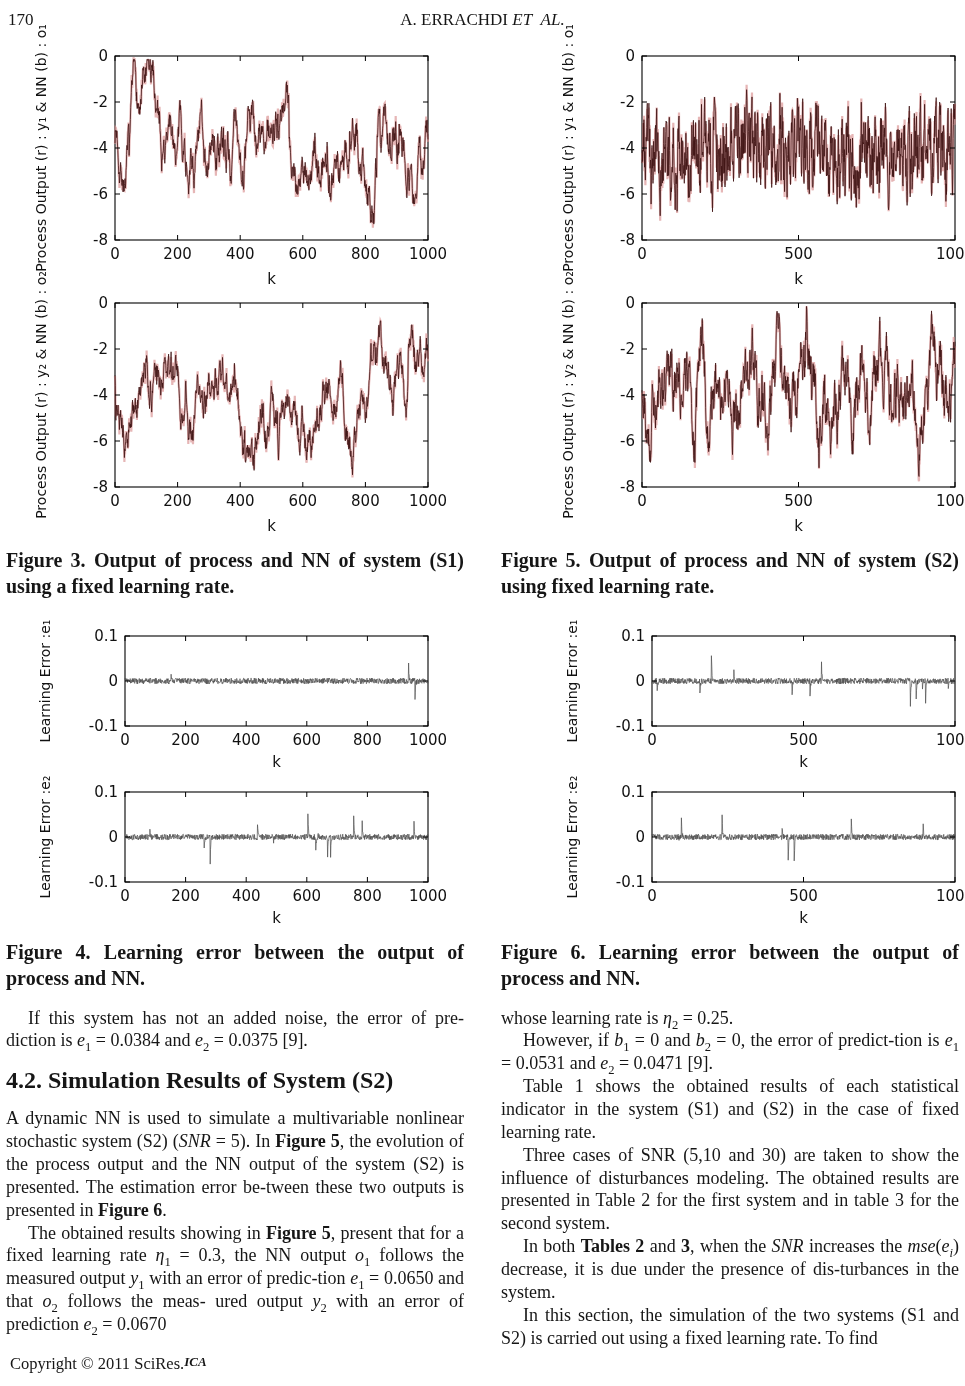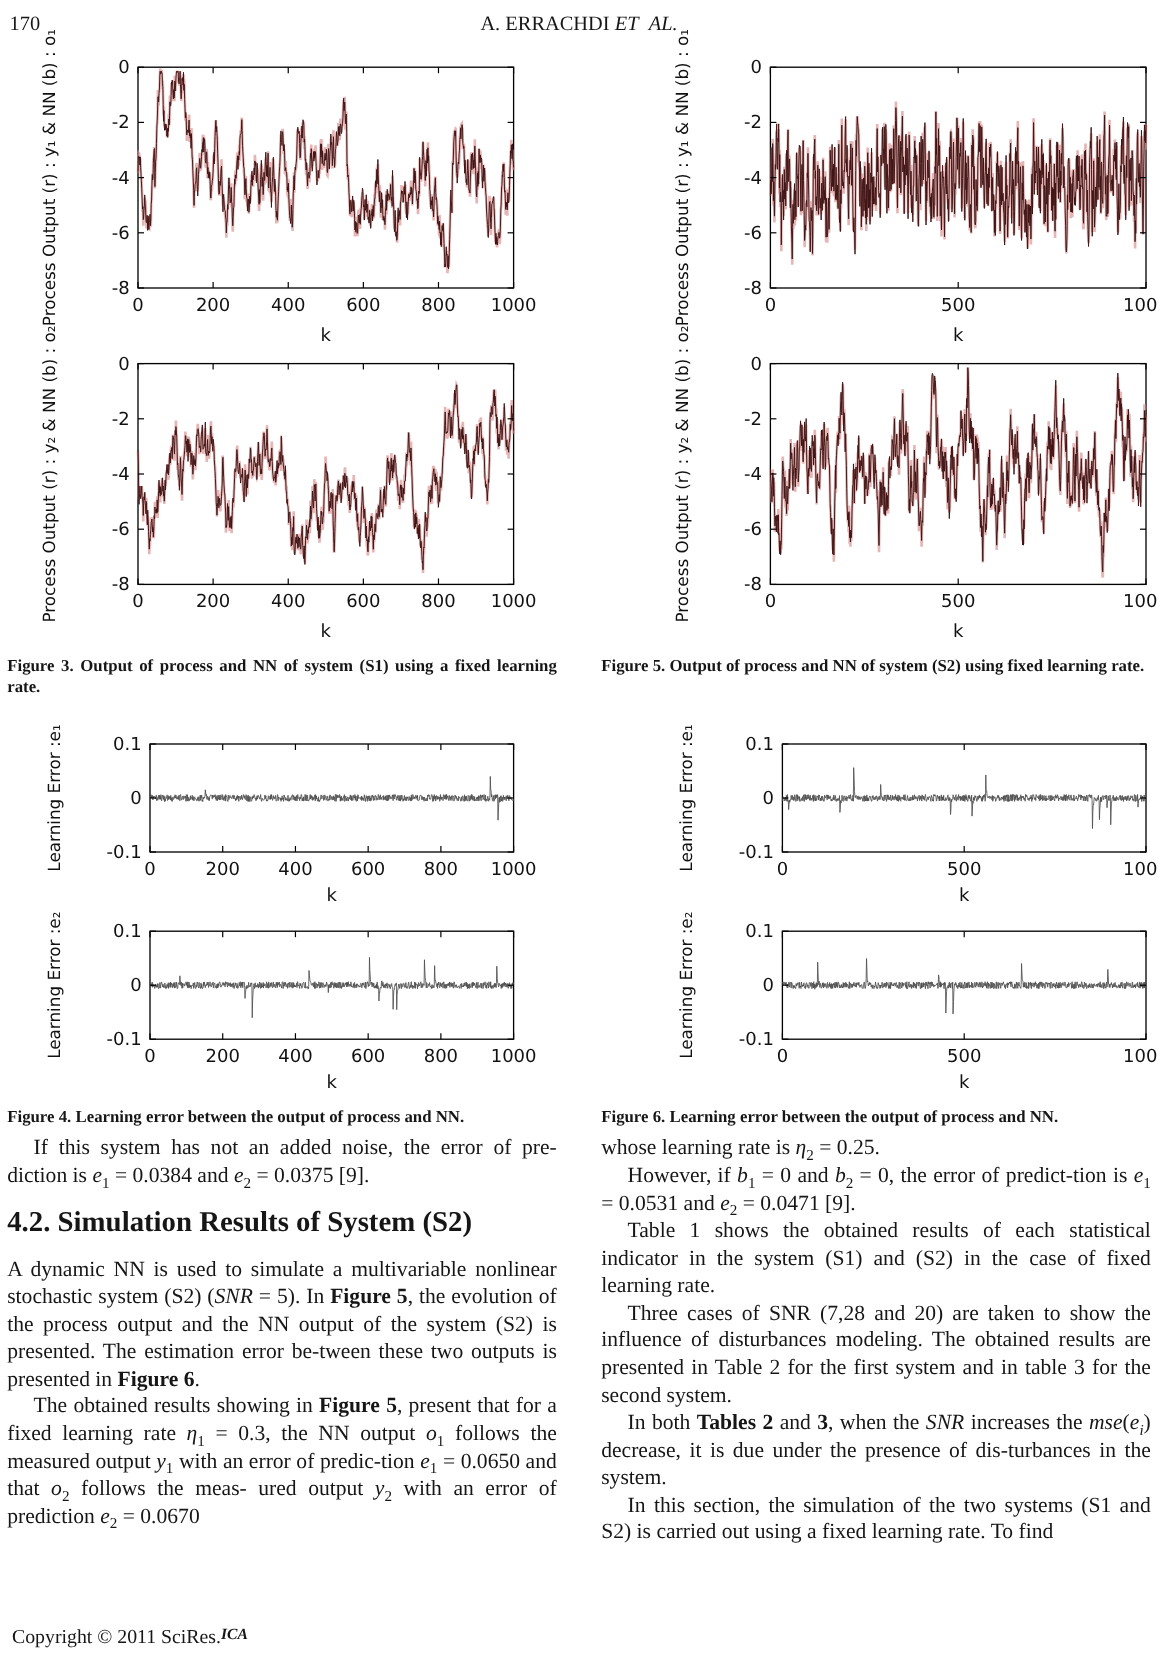--- a/index.html
+++ b/index.html
@@ -11,22 +11,22 @@
   .running{position:absolute;left:50%;transform:translateX(-50%);white-space:nowrap}
   .cols{display:flex;gap:37px}
   .col{flex:0 0 458px;max-width:458px}
   .figblock{margin-top:8px}
   .figblock.row2{margin-top:18px}
   svg.plot{display:block;overflow:visible}
   .col-l svg.plot{margin-left:24px}
   .col-r svg.plot{margin-left:56px}
   svg.plot + svg.plot{margin-top:4px}
   svg.plot text{font-family:"DejaVu Sans","Liberation Sans",sans-serif;fill:#111}
-  .cap{font-weight:bold;font-size:14px;line-height:1.32;text-align:justify;margin-top:13px}
-  .textrow{margin-top:4px}
+  .cap{font-weight:bold;font-size:20px;line-height:1.32;text-align:justify;margin-top:13px}
+  .textrow{margin-top:15px}
   .textcol p{font-size:18px;line-height:1.27;text-align:justify}
   .textcol p.ind{text-indent:22px}
   .textcol h2{font-size:24px;margin:15px 0 13px}
   sub{font-size:70%;line-height:0}
   .ftr{position:absolute;left:10px;right:10px;bottom:12px;display:flex;justify-content:flex-start;font-size:16.5px}
   .ftr-r{font-weight:bold;font-style:italic;font-size:13px}
 </style>
 </head>
 <body>
 
@@ -323,21 +323,21 @@
     <div class="col textcol">
       <p class="ind"><span>If this system has not an added noise, the error of pre-diction is </span><span style="font-style: italic;">e</span><sub>1</sub><span> = 0.0384 and </span><span style="font-style: italic;">e</span><sub>2</sub><span> = 0.0375 [9].</span></p>
       <h2>4.2. Simulation Results of System (S2)</h2>
       <p><span>A dynamic NN is used to simulate a multivariable nonlinear stochastic system (S2) (</span><span style="font-style: italic;">SNR</span><span> = 5). In </span><span style="font-weight: bold;">Figure 5</span><span>, the evolution of the process output and the NN output of the system (S2) is presented. The estimation error be-tween these two outputs is presented in </span><span style="font-weight: bold;">Figure 6</span><span>.</span></p>
       <p class="ind"><span>The obtained results showing in </span><span style="font-weight: bold;">Figure 5</span><span>, present that for a fixed learning rate </span><span style="font-style: italic;">η</span><sub>1</sub><span> = 0.3, the NN output </span><span style="font-style: italic;">o</span><sub>1</sub><span> follows the measured output </span><span style="font-style: italic;">y</span><sub>1</sub><span> with an error of predic-tion </span><span style="font-style: italic;">e</span><sub>1</sub><span> = 0.0650 and that </span><span style="font-style: italic;">o</span><sub>2</sub><span> follows the meas- ured output </span><span style="font-style: italic;">y</span><sub>2</sub><span> with an error of prediction </span><span style="font-style: italic;">e</span><sub>2</sub><span> = 0.0670</span></p>
     </div>
     <div class="col textcol">
       <p><span>whose learning rate is </span><span style="font-style: italic;">η</span><sub>2</sub><span> = 0.25.</span></p>
       <p class="ind"><span>However, if </span><span style="font-style: italic;">b</span><sub>1</sub><span> = 0 and </span><span style="font-style: italic;">b</span><sub>2</sub><span> = 0, the error of predict-tion is </span><span style="font-style: italic;">e</span><sub>1</sub><span> = 0.0531 and </span><span style="font-style: italic;">e</span><sub>2</sub><span> = 0.0471 [9].</span></p>
       <p class="ind"><span style="font-weight: normal;">Table 1</span><span> shows the obtained results of each statistical indicator in the system (S1) and (S2) in the case of fixed learning rate.</span></p>
-      <p class="ind"><span>Three cases of SNR (7,28 and 20) are taken to show the influence of disturbances modeling. The obtained results are presented in </span><span style="font-weight: normal;">Table 2</span><span> for the first system and in table 3 for the second system.</span></p>
+      <p class="ind"><span>Three cases of SNR (5,10 and 30) are taken to show the influence of disturbances modeling. The obtained results are presented in </span><span style="font-weight: normal;">Table 2</span><span> for the first system and in table 3 for the second system.</span></p>
       <p class="ind"><span>In both </span><span style="font-weight: bold;">Tables 2</span><span> and </span><span style="font-weight: bold;">3</span><span>, when the </span><span style="font-style: italic;">SNR</span><span> increases the </span><span style="font-style: italic;">mse</span><span>(</span><span style="font-style: italic;">e</span><sub style="font-style: italic;">i</sub><span>) decrease, it is due under the presence of dis-turbances in the system.</span></p>
       <p class="ind"><span>In this section, the simulation of the two systems (S1 and S2) is carried out using a fixed learning rate. To find</span></p>
     </div>
   </div>
 
   <div class="ftr">
     <span>Copyright © 2011 SciRes.</span>
     <span class="ftr-r">ICA</span>
   </div>
 

